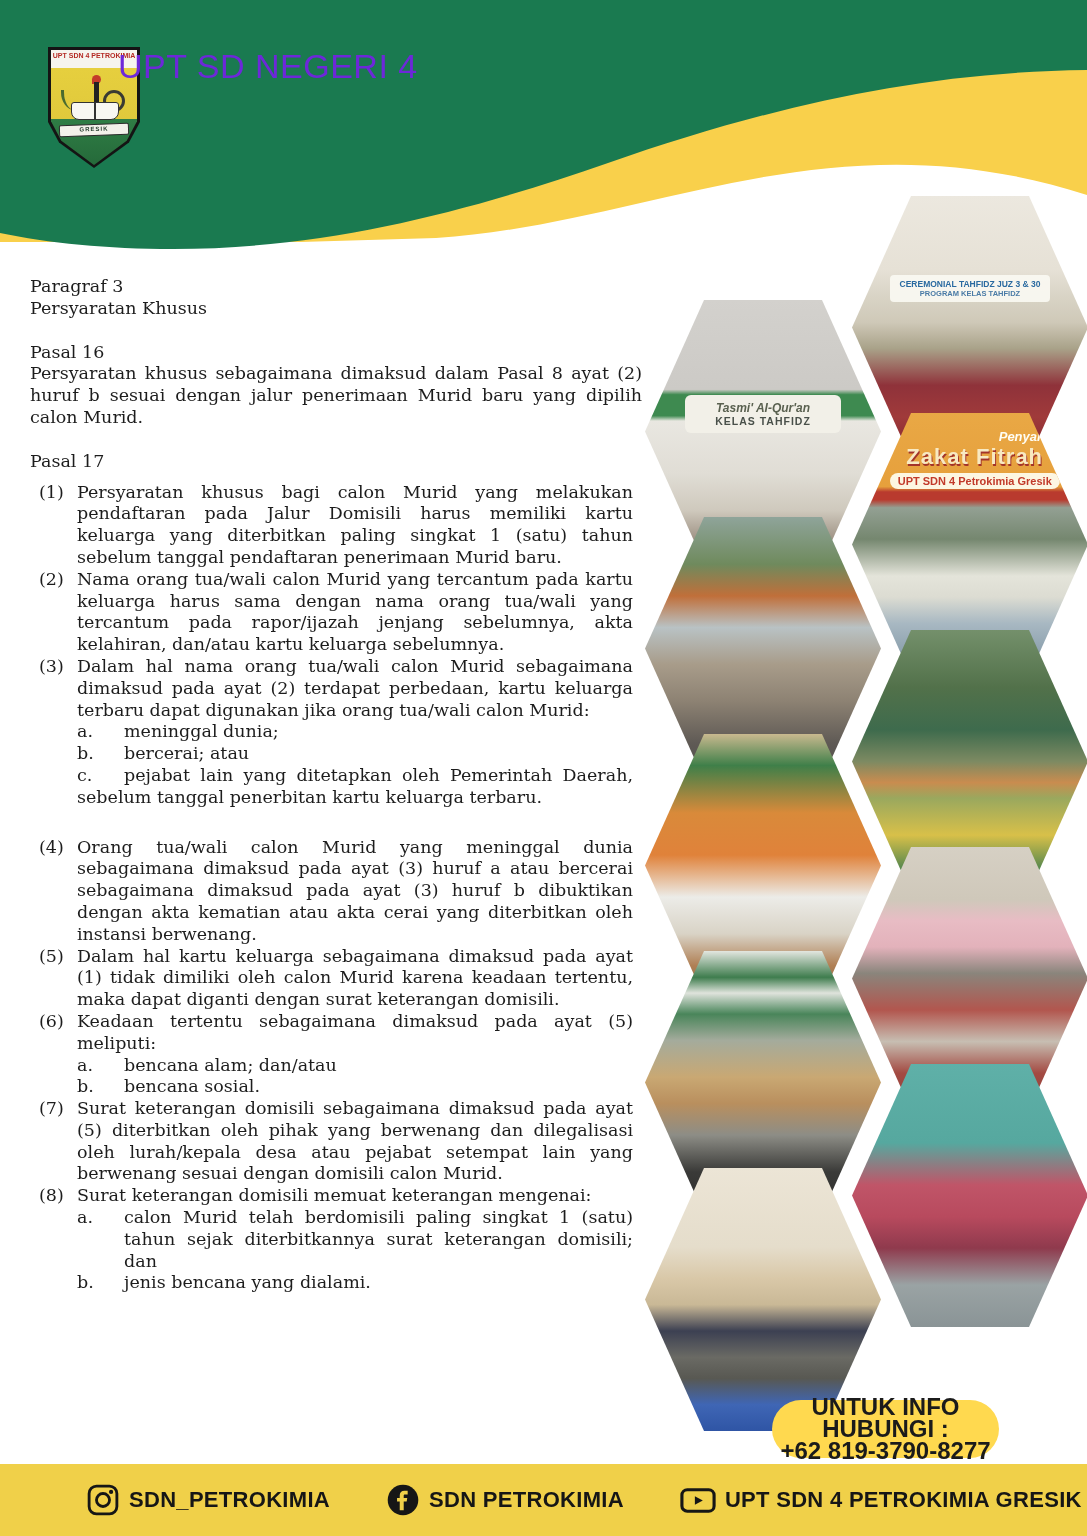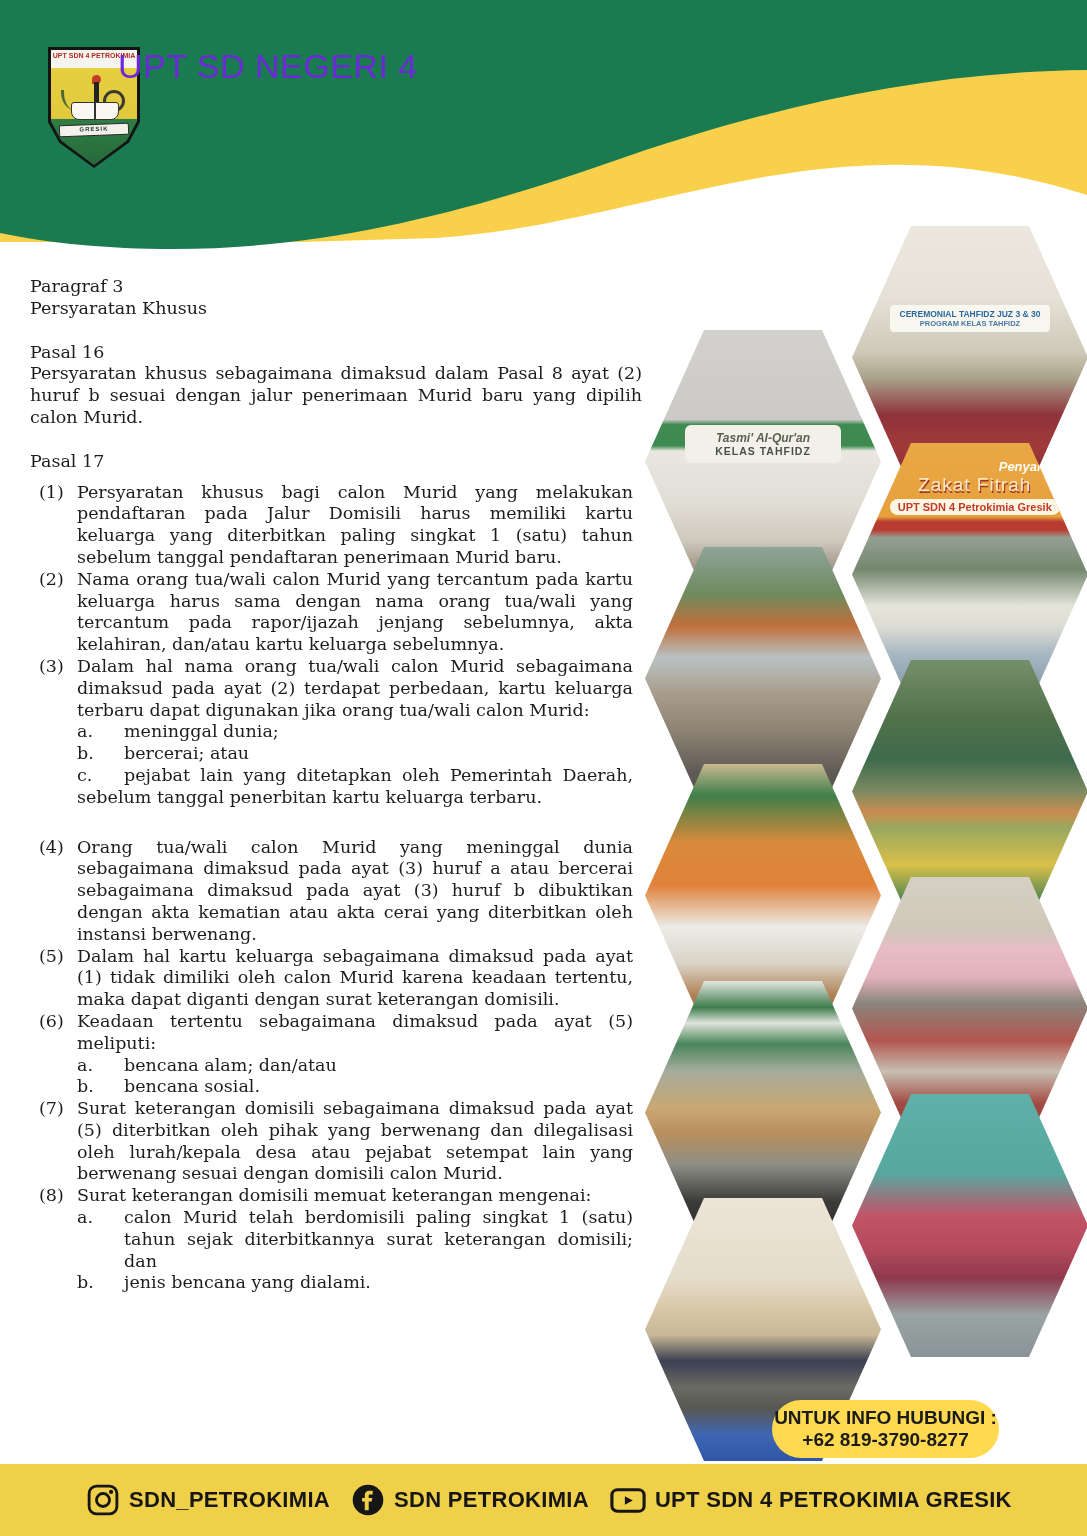--- a/index.html
+++ b/index.html
@@ -51,52 +51,52 @@
   li.main{padding-left:38px;text-indent:-38px;text-align:justify;}
   li.gap-top{margin-top:28px;}
   .num{display:inline-block;width:38px;text-indent:0;}
   .sublist{text-indent:0;}
   .sub{padding-left:47px;text-indent:-47px;text-align:justify;}
   .sub.nohang{padding-left:0;text-indent:0;}
   .slbl{display:inline-block;width:47px;text-indent:0;}
 
   
   .hex{position:absolute;width:236px;height:263px;
-       clip-path:polygon(25% 0,75% 0,100% 50%,75% 100%,25% 100%,0 50%);margin-top:30px;}
+       clip-path:polygon(25% 0,75% 0,100% 50%,75% 100%,25% 100%,0 50%);}
   .r1{left:852px;top:196px;background:linear-gradient(180deg,#ece8df 0%,#e6e1d6 28%,#d9d4c6 38%,#cfc9b8 48%,#a9a289 58%,#8f323a 72%,#a03a3a 84%,#7e2430 100%);}
   .r2{left:852px;top:413px;background:linear-gradient(180deg,#e9a845 0%,#e6a03c 28%,#b93a2e 30%,#b93a2e 33%,#93a093 36%,#75876f 48%,#e4e4da 62%,#dcdcd2 70%,#a8b8c2 80%,#8fa3b0 90%,#5d6f66 100%);}
   .r3{left:852px;top:630px;background:linear-gradient(180deg,#74906b 0%,#52714a 22%,#3e6b4d 38%,#7d8a62 50%,#c98c4f 58%,#9aa85e 64%,#d8c049 78%,#49824f 92%,#3e7347 100%);}
   .r4{left:852px;top:847px;background:linear-gradient(180deg,#d6d0c4 0%,#cfc8ba 20%,#e8bcc4 28%,#e3b2bb 38%,#8a857c 48%,#b2564e 62%,#c7beb2 74%,#a34a42 86%,#8c3f3a 100%);}
   .r5{left:852px;top:1064px;background:linear-gradient(180deg,#5fb0a8 0%,#56a89f 30%,#c05568 46%,#b84a5e 58%,#8f3a4d 70%,#9aa3a4 84%,#8a9496 100%);}
   .l1{left:645px;top:300px;background:linear-gradient(180deg,#d3d1cd 0%,#cccac6 34%,#3e8a50 36%,#3e8a50 44%,#e9e7e1 46%,#e0ddd5 66%,#cfc9bd 80%,#9b8e80 92%,#7c7268 100%);}
   .l2{left:645px;top:517px;background:linear-gradient(180deg,#8fa49a 0%,#6f8a5d 18%,#c06f3a 30%,#b9c2c4 42%,#a89c8a 56%,#8d8273 70%,#5f5a55 86%,#504c49 100%);}
   .l3{left:645px;top:734px;background:linear-gradient(180deg,#c9b98f 0%,#3f7f49 12%,#d98a3a 30%,#e0823a 46%,#ecece8 62%,#d9d3c6 76%,#b08055 88%,#8c5f3c 100%);}
   .l4{left:645px;top:951px;background:linear-gradient(180deg,#e3e6e0 0%,#3f7d4e 10%,#dfe3dc 16%,#49855a 24%,#a4ab9c 34%,#c9a873 48%,#b98f5e 58%,#8d8d86 70%,#3a3a38 84%,#2c2c2a 100%);}
   .l5{left:645px;top:1168px;background:linear-gradient(180deg,#ece5d6 0%,#e5ddcb 30%,#d9c8a8 42%,#c9b896 52%,#3c4052 62%,#6a6a64 72%,#585852 80%,#3f66b5 90%,#2f55a5 100%);}
 
   .hex .banner{position:absolute;font-family:"Liberation Sans",sans-serif;}
   .r1 .banner{top:30%;left:16%;right:16%;background:rgba(250,248,242,.92);border-radius:4px;text-align:center;padding:4px 2px;}
   .r1 .b1{font-size:8.5px;font-weight:bold;color:#2a6aa0;}
   .r1 .b2{font-size:7.5px;font-weight:bold;color:#4a7ba6;}
   .l1 .banner{top:36%;left:17%;right:17%;background:#f2f0e8;border-radius:6px;text-align:center;padding:6px 4px;}
   .l1 .b1{font-size:12px;font-weight:bold;font-style:italic;color:#5a6150;}
   .l1 .b2{font-size:10.5px;font-weight:bold;letter-spacing:1px;color:#49504a;}
   .r2 .banner{top:6%;left:8%;right:4%;text-align:center;}
   .r2 .b1{font-size:13px;font-style:italic;font-weight:bold;color:#fffdf4;text-align:right;padding-right:12%;}
-  .r2 .b2{font-size:19px;font-weight:normal;color:#f8e9c2;text-shadow:1px 2px 0 #a3342a;letter-spacing:1px;}
+  .r2 .b2{font-size:22px;font-weight:bold;color:#f8e9c2;text-shadow:1px 2px 0 #a3342a;letter-spacing:1px;}
   .r2 .b3{margin-top:3px;display:inline-block;background:#fdf6e2;color:#c23a2a;font-size:11px;font-weight:bold;border-radius:9px;padding:2px 8px;}
 
   
   .badge{position:absolute;left:772px;top:1400px;width:227px;height:58px;background:var(--badge-yellow);
          border-radius:30px;display:flex;flex-direction:column;justify-content:center;text-align:center;
-         font-family:"Liberation Sans",sans-serif;font-weight:bold;font-size:19px;line-height:22px;color:#1b1b1b;}
+         font-family:"Liberation Sans",sans-serif;font-weight:bold;font-size:24px;line-height:22px;color:#1b1b1b;}
 
   
   .footer{position:absolute;left:0;top:1464px;width:1087px;height:72px;background:var(--footer-yellow);
-          display:flex;align-items:center;padding-left:86px;gap:21px;box-sizing:border-box;
+          display:flex;align-items:center;padding-left:86px;gap:56px;box-sizing:border-box;
           font-family:"Liberation Sans",sans-serif;font-weight:bold;font-size:22px;color:var(--ink);letter-spacing:0.3px;}
   .social{display:flex;align-items:center;gap:9px;cursor:pointer;}
   .social svg{display:block;}
 </style>
 </head>
 <body>
 
 <div class="page">
 
   <svg class="wave-svg" width="1087" height="260" viewBox="0 0 1087 260">

